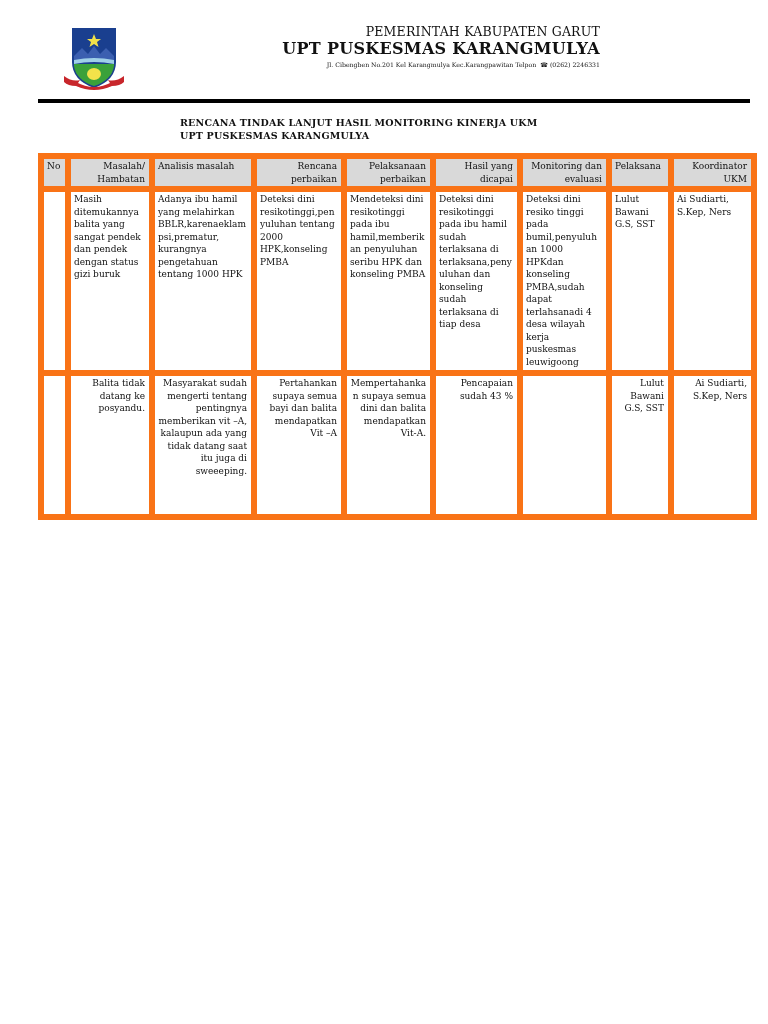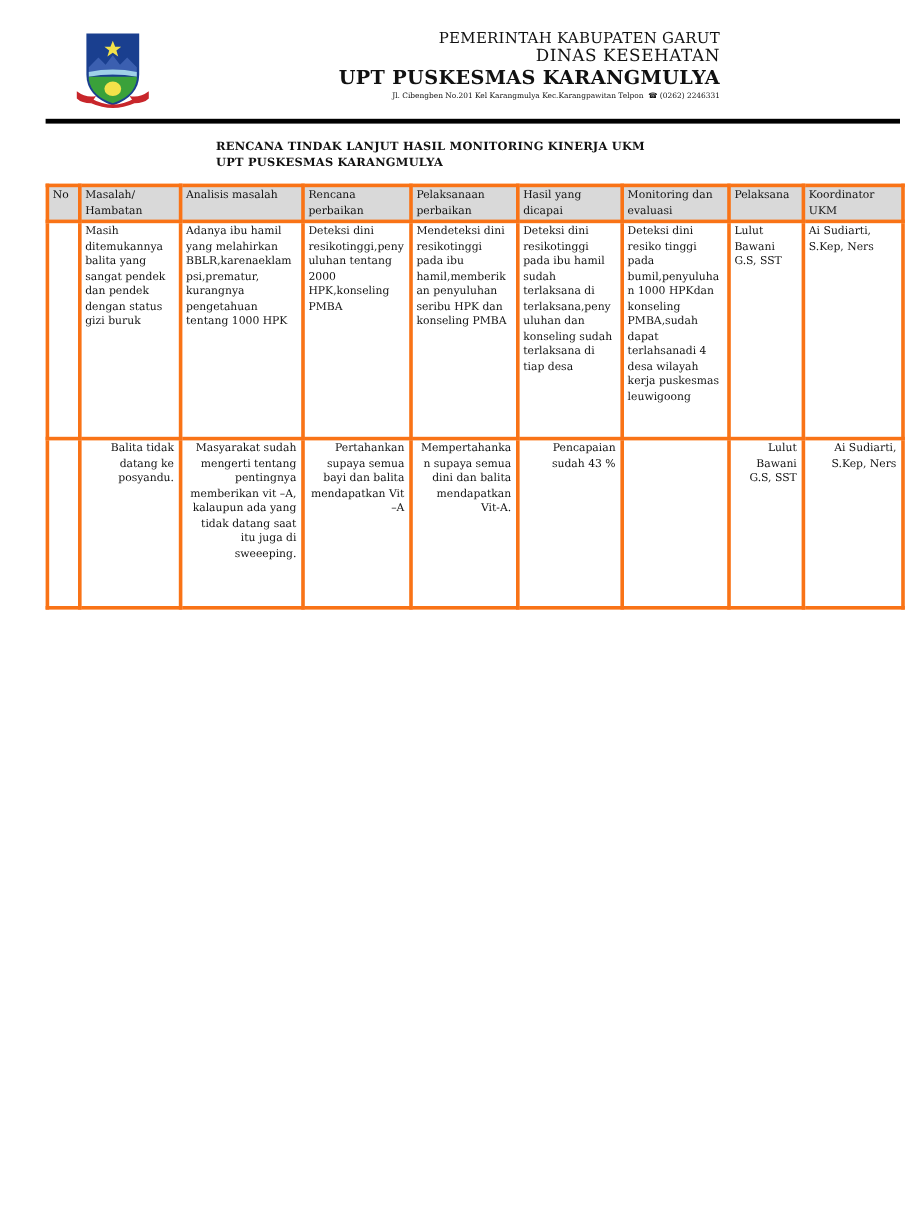--- a/index.html
+++ b/index.html
@@ -8,22 +8,22 @@
   .letterhead { position: absolute; left: 180px; top: 24px; width: 420px; text-align: right; }
   .lh1 { font-family: "DejaVu Serif", serif; font-size: 12.5px; line-height: 15px; letter-spacing: 0.2px; }
   .lh2 { font-family: "DejaVu Serif", serif; font-size: 14px; line-height: 16px; letter-spacing: 0.5px; }
   .lh3 { font-family: "DejaVu Serif", serif; font-size: 16px; font-weight: bold; line-height: 20px; letter-spacing: 0.3px; }
   .addr { font-family: "DejaVu Serif", serif; font-size: 6.2px; line-height: 11px; white-space: nowrap; }
   .email-line { font-family: "DejaVu Serif", serif; font-size: 6.5px; line-height: 11px; white-space: nowrap; }
   .email-link { color: #1f5fbf; font-size: 11px; text-decoration: underline; }
   .rule { position: absolute; left: 38px; top: 99px; width: 712px; height: 4px; background: #000; }
   .title { position: absolute; left: 180px; top: 116px; width: 420px; font-family: "DejaVu Serif", serif; font-weight: bold; font-size: 9.5px; line-height: 13px; letter-spacing: 0.2px; }
   table.main { position: absolute; left: 38px; top: 153px; width: 713px; border-collapse: collapse; table-layout: fixed; font-family: "DejaVu Serif", serif; font-size: 9px; line-height: 12.5px; }
-  table.main th, table.main td { border: 3px solid #f97316; padding: 1px 4px 1px 3px; vertical-align: top; word-wrap: break-word; }
-  table.main th { background: #d9d9d9; font-weight: normal; text-align: left; line-height: 12.5px; height: 25px; }
+  table.main th, table.main td { border: 6px solid #f97316; padding: 1px 4px 1px 3px; vertical-align: top; word-wrap: break-word; }
+  table.main th { background: #d9d9d9; font-weight: normal; text-align: right; line-height: 12.5px; height: 25px; }
   table.main th.left { text-align: left; }
   tr.r1 td { height: 176px; }
   tr.r2 td { height: 136px; text-align: right; }
 </style>
 </head>
 <body>
 
 <div class="logo">
   <svg width="64" height="70" viewBox="0 0 64 70">
     <path d="M10 4 L54 4 L54 38 Q54 56 32 64 Q10 56 10 38 Z" fill="#1a3f8f"></path>
@@ -33,21 +33,20 @@
     <path d="M12 40 L52 40 L52 42 Q50 56 32 62 Q14 56 12 42 Z" fill="#3aa13a"></path>
     <ellipse cx="32" cy="50" rx="7" ry="6" fill="#f2e24a"></ellipse>
     <path d="M2 52 Q10 58 18 56 L14 62 Q6 62 2 58 Z" fill="#c8262b"></path>
     <path d="M62 52 Q54 58 46 56 L50 62 Q58 62 62 58 Z" fill="#c8262b"></path>
     <path d="M14 58 Q32 68 50 58 L50 62 Q32 70 14 62 Z" fill="#c8262b"></path>
   </svg>
 </div>
 
 <div class="letterhead">
   <div class="lh1">PEMERINTAH KABUPATEN GARUT</div>
-  <div class="lh2">DINAS KESEHATAN</div>
   <div class="lh3">UPT PUSKESMAS KARANGMULYA</div>
   <div class="addr">
     <span>Jl. Cibengben No.201 Kel Karangmulya Kec.Karangpawitan Telpon</span>
     <span>&nbsp;☎</span>
     <span>(0262) 2246331</span>
   </div>
 </div>
 
 <div class="rule"></div>
 

